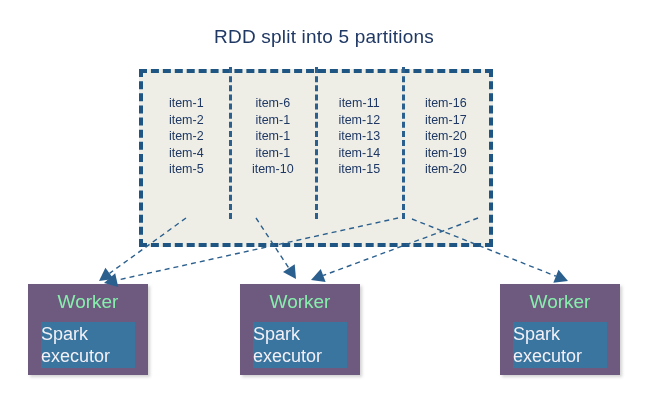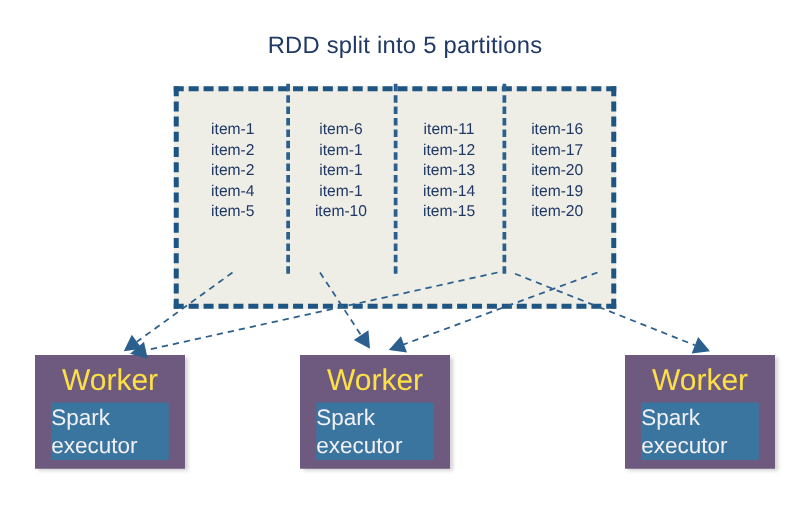--- a/index.html
+++ b/index.html
@@ -82,22 +82,22 @@
   #worker-1 { left: 28px;  top: 284px; }
   #worker-2 { left: 240px; top: 284px; }
   #worker-3 { left: 500px; top: 284px; }
 
   .worker-label {
     position: absolute;
     left: 0;
     top: 7px;
     width: 100%;
     text-align: center;
-    color: #fde047;
-    font-size: 24px;
+    color: #86efac;
+    font-size: 19px;
     font-weight: 400;
     white-space: nowrap;
   }
   .executor-box {
     position: absolute;
     left: 13px;
     top: 38px;
     width: 94px;
     height: 46px;
     background: #3a75a0;

